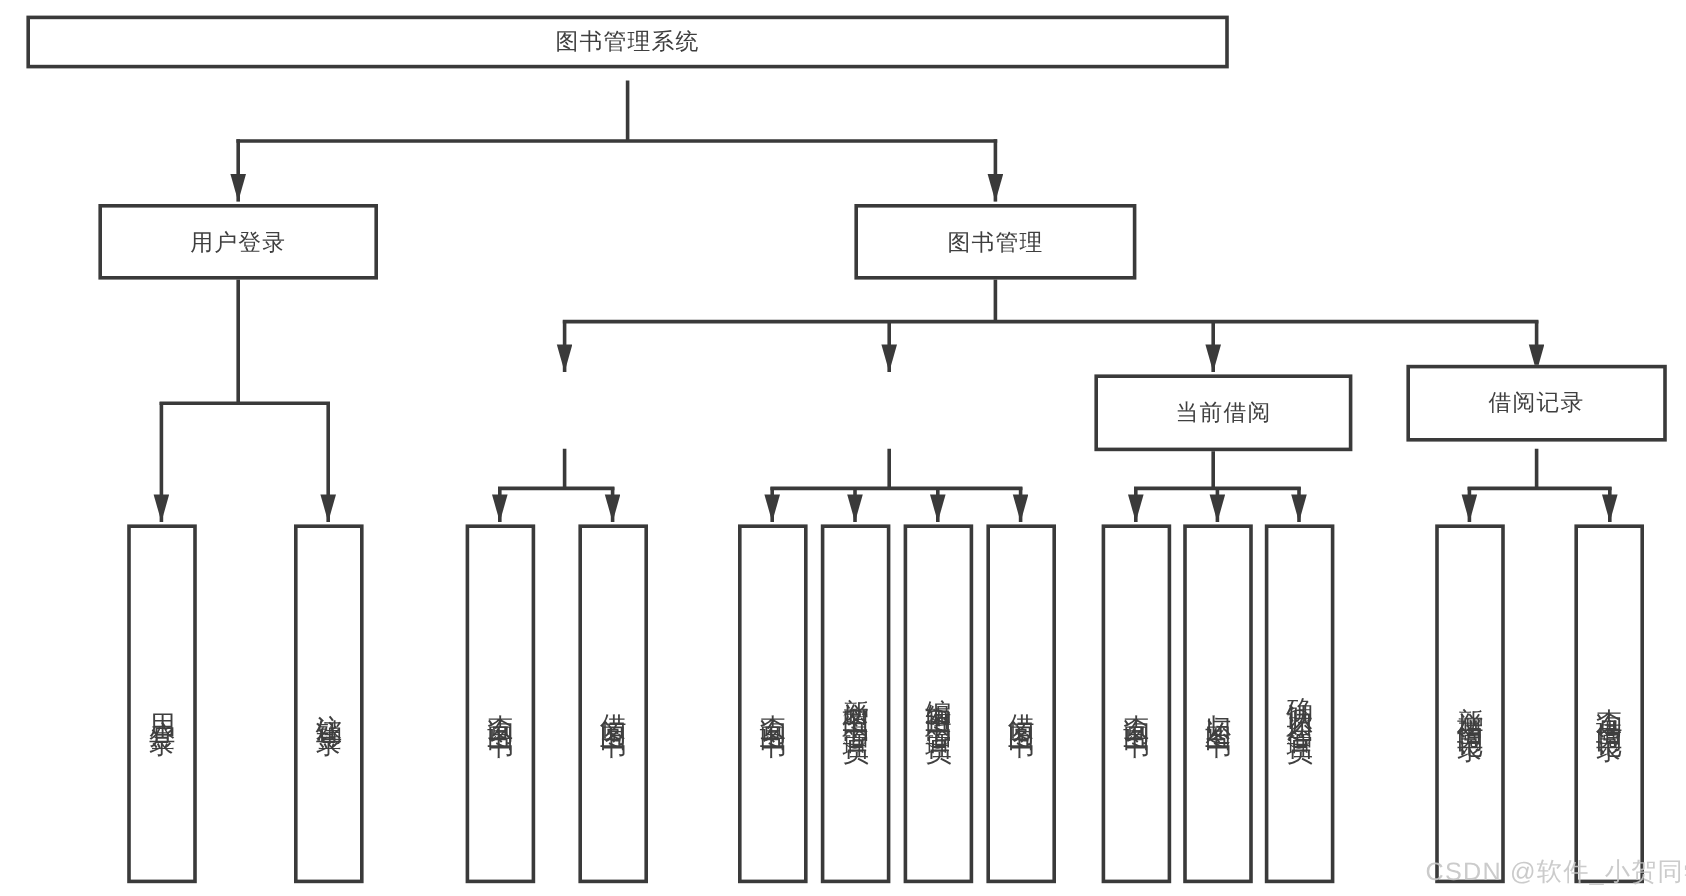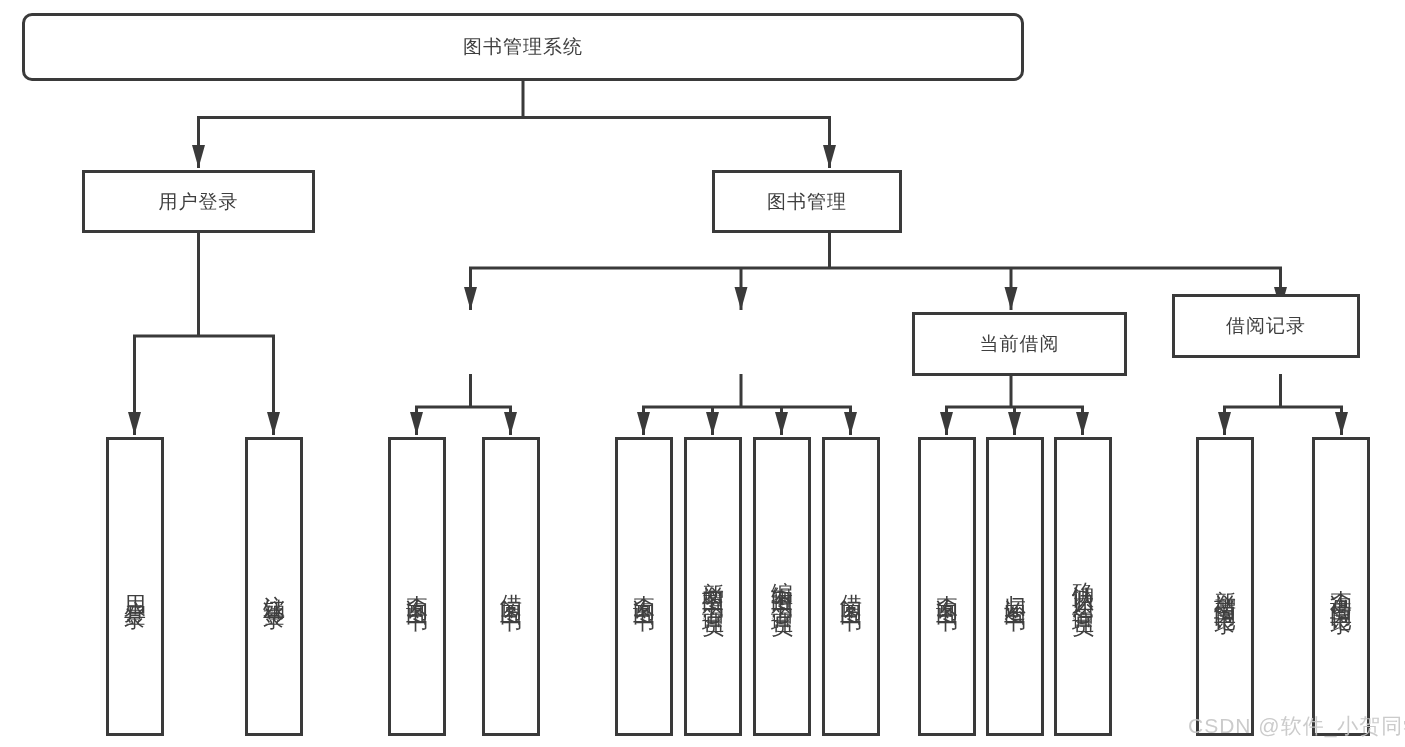--- a/index.html
+++ b/index.html
@@ -80,35 +80,35 @@
       <line x1="946.5" y1="406" x2="946.5" y2="435" marker-end="url(#arrow)"></line>
       <line x1="1014.5" y1="406" x2="1014.5" y2="435" marker-end="url(#arrow)"></line>
       <line x1="1082.5" y1="406" x2="1082.5" y2="435" marker-end="url(#arrow)"></line>
 
       <path d="M1280.5,374 L1280.5,407 M1223,407 L1343,407"></path>
       <line x1="1224.5" y1="406" x2="1224.5" y2="435" marker-end="url(#arrow)"></line>
       <line x1="1341.5" y1="406" x2="1341.5" y2="435" marker-end="url(#arrow)"></line>
     </g>
   </svg>
 
-  <div class="box" style="left:22px;top:13px;width:1002px;height:68px;border-radius:10px;">
+  <div class="box" style="left:22px;top:13px;width:1002px;height:44px;">
     <span class="h-label">图书管理系统</span>
   </div>
 
   <div class="box" style="left:82px;top:170px;width:233px;height:63px;">
     <span class="h-label">用户登录</span>
   </div>
-  <div class="box" style="left:712px;top:170px;width:190px;height:63px;">
+  <div class="box" style="left:712px;top:170px;width:235px;height:63px;">
     <span class="h-label">图书管理</span>
   </div>
 
   <div class="box" style="left:912px;top:312px;width:215px;height:64px;">
     <span class="h-label">当前借阅</span>
   </div>
-  <div class="box" style="left:1172px;top:294px;width:188px;height:64px;text-align:center;">
+  <div class="box" style="left:1172px;top:304px;width:217px;height:64px;text-align:center;">
     <span class="h-label">借阅记录</span>
   </div>
 
   <div class="box leaf" style="left:106px;top:437px;width:58px;height:299px;">
     <span class="v-label">用户登录</span>
   </div>
   <div class="box leaf" style="left:245px;top:437px;width:58px;height:299px;">
     <span class="v-label">注销登录</span>
   </div>
 

